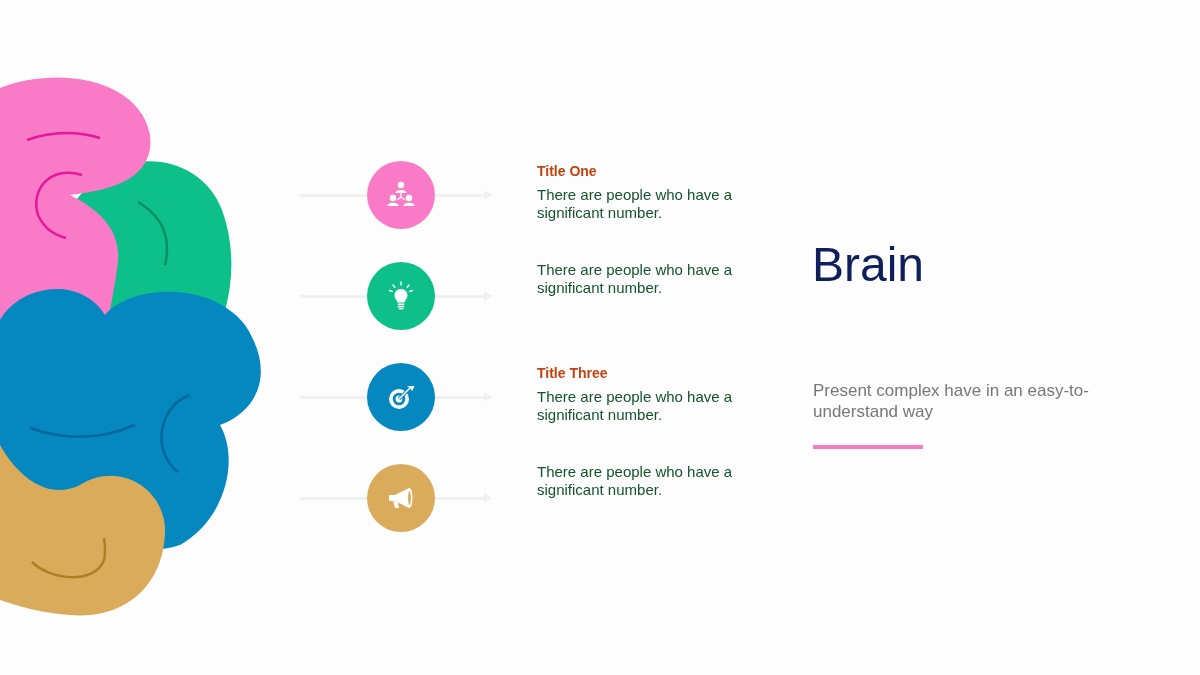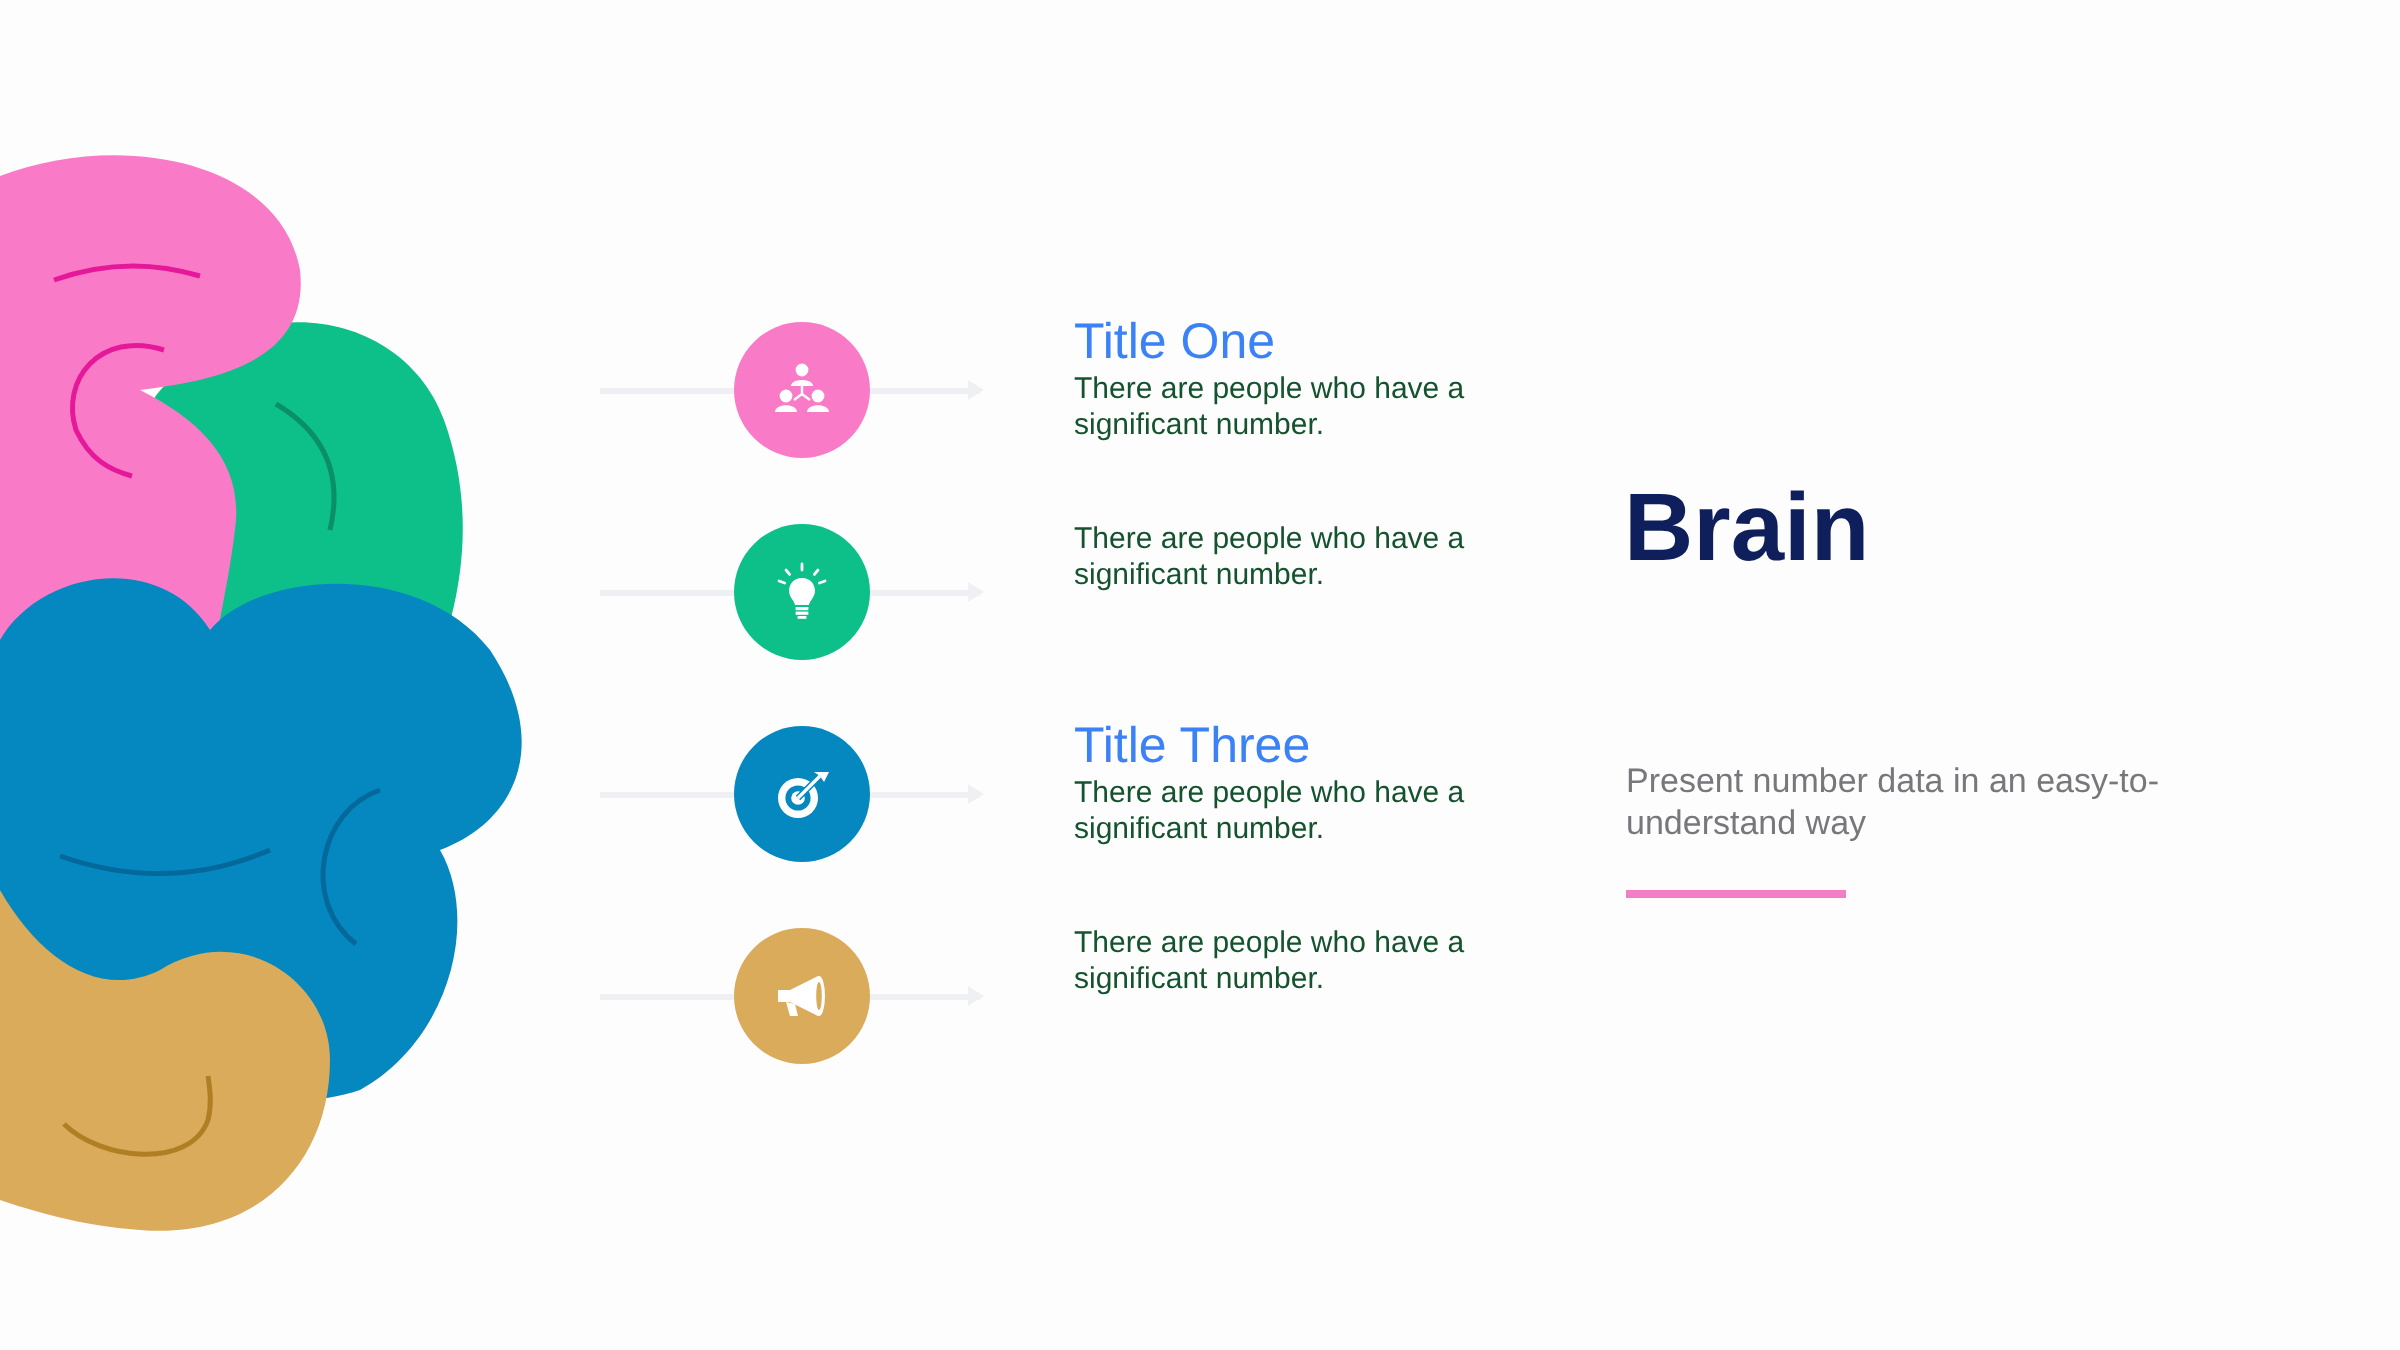--- a/index.html
+++ b/index.html
@@ -4,23 +4,23 @@
 <style>
   html, body { margin:0; padding:0; }
   body { width:1200px; height:675px; background:#fdfdfd; position:relative; overflow:hidden; font-family:"Liberation Sans", sans-serif; }
   .brain { position:absolute; left:0; top:60px; width:280px; height:570px; }
   .row { position:absolute; left:298px; width:460px; height:80px; }
   .line { position:absolute; left:2px; top:34px; width:190px; height:3px; background:#eef0f4; }
   .arrowhead { position:absolute; left:186px; top:30px; width:0; height:0; border-top:5px solid transparent; border-bottom:5px solid transparent; border-left:8px solid #eef0f4; }
   .circle { position:absolute; left:69px; top:1px; width:68px; height:68px; border-radius:50%; display:flex; align-items:center; justify-content:center; }
   .circle svg { width:32px; height:32px; }
   .text { position:absolute; left:239px; top:0; }
-  .title { font-size:25px; font-weight:normal; color:#3b82f6; line-height:22px; margin-bottom:4px; }
+  .title { font-size:14px; font-weight:bold; color:#c2410c; line-height:22px; margin-bottom:4px; }
   .desc { font-size:15px; color:#14532d; line-height:18px; width:220px; }
-  .headline { position:absolute; left:812px; top:236px; font-size:48px; font-weight:bold; color:#0e1f5c; line-height:58px; }
+  .headline { position:absolute; left:812px; top:236px; font-size:48px; font-weight:normal; color:#0e1f5c; line-height:58px; }
   .subtitle { position:absolute; left:813px; top:380px; width:300px; font-size:17px; color:#77777c; line-height:21px; }
   .accent { position:absolute; left:813px; top:445px; width:110px; height:4px; background:#f47ec5; }
 </style>
 </head>
 <body>
 
 <svg class="brain" viewBox="0 0 280 570">
 
   <path d="M70,150 C110,80 200,90 222,150 C240,200 230,250 210,290 L140,330 L100,300 C95,240 60,200 70,150 Z" fill="#0dbf88"></path>
 
@@ -106,14 +106,14 @@
     </svg>
   </div>
   <div class="text">
     <div class="desc">There are people who have a significant number.</div>
   </div>
 </div>
 
 <div class="headline">
   <div>Brain</div>
 </div>
-<div class="subtitle">Present number data in an easy-to-understand way</div>
+<div class="subtitle">Present complex have in an easy-to-understand way</div>
 <div class="accent"></div>
 
 </body></html>

